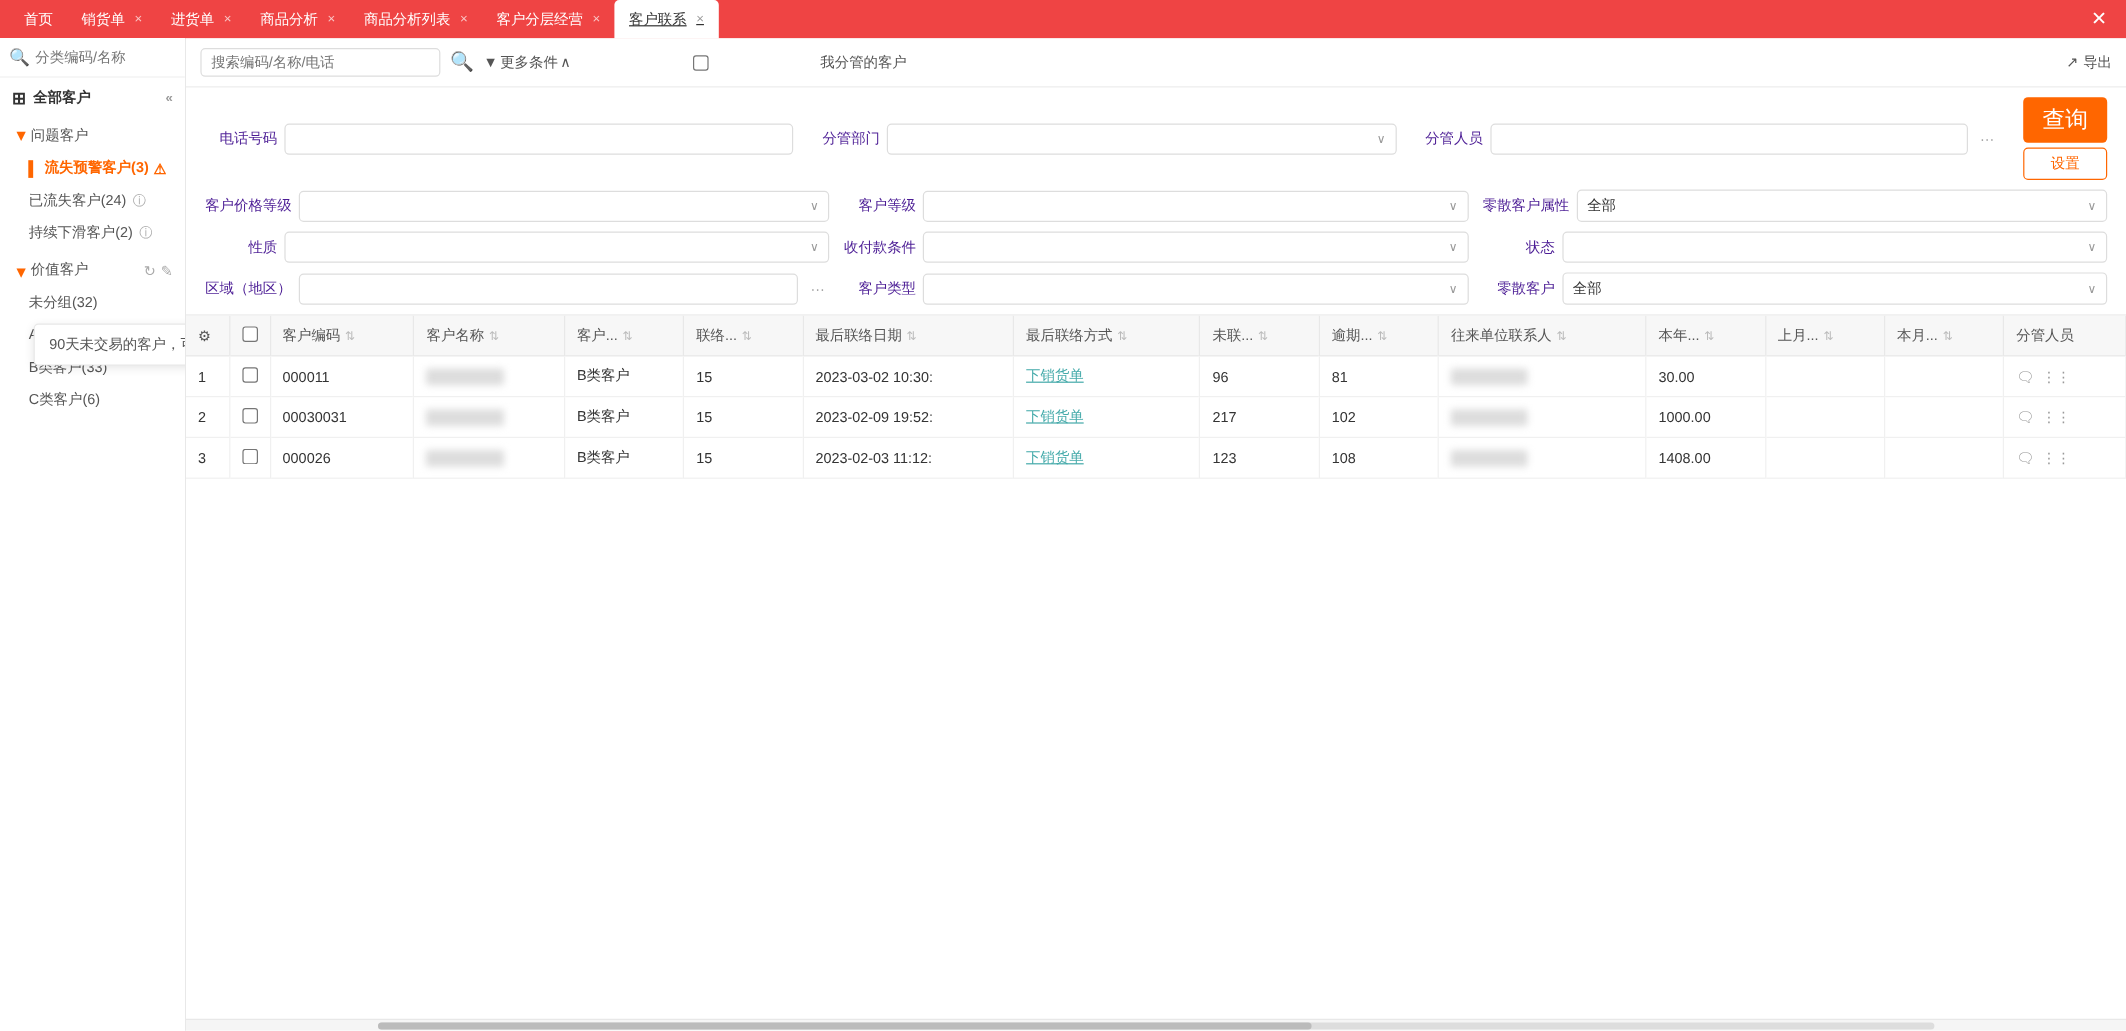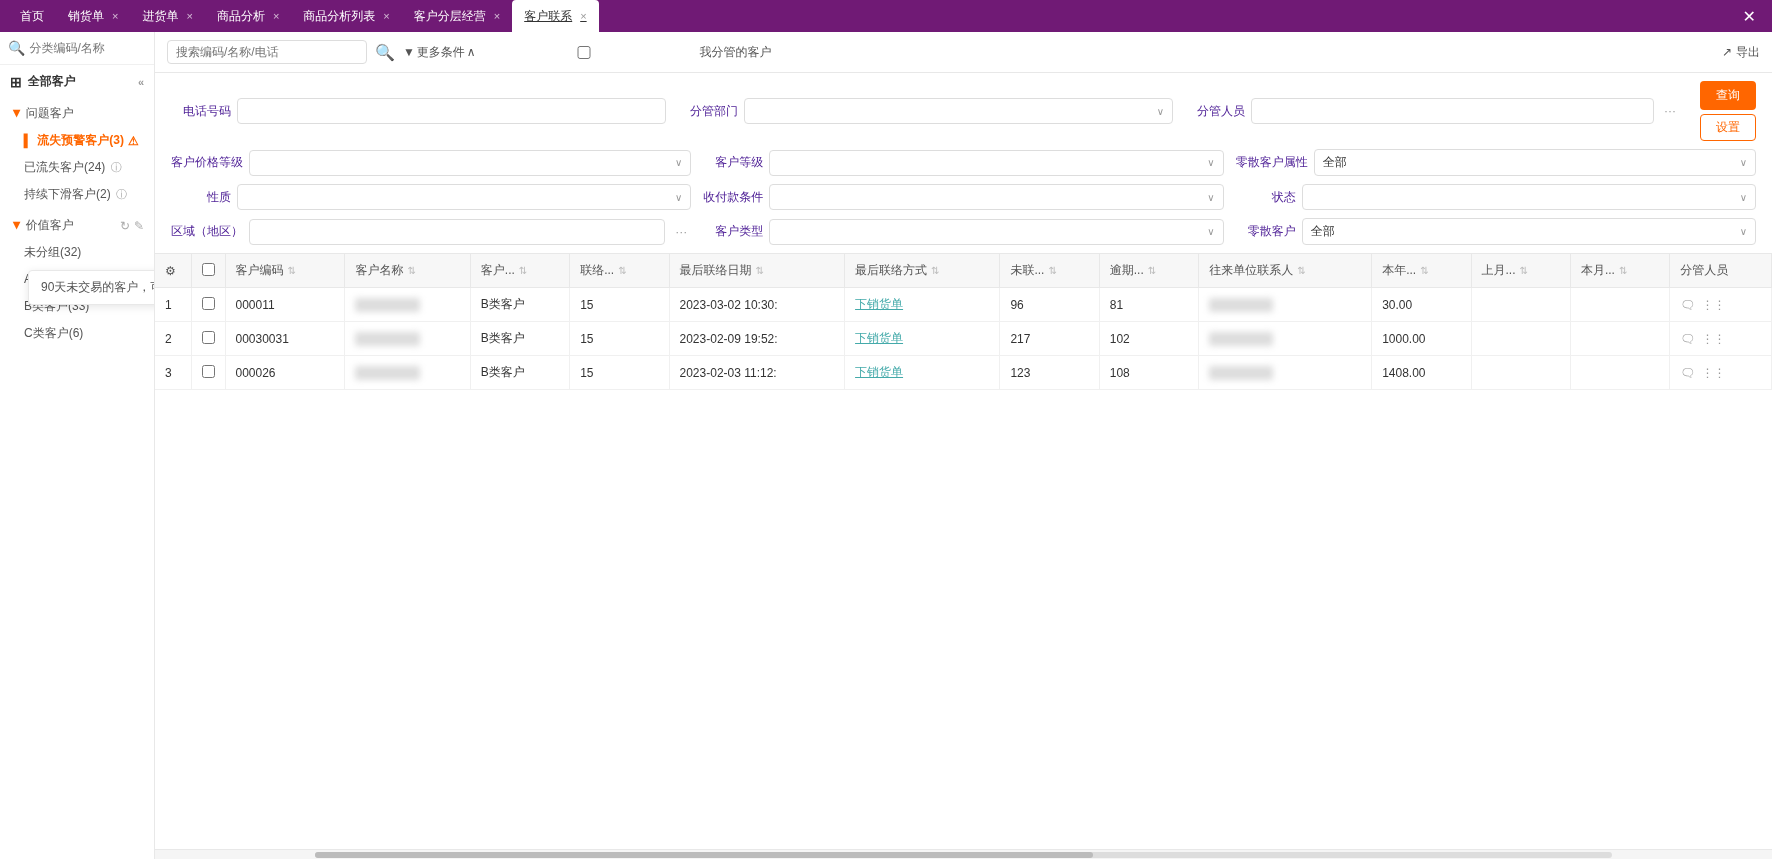--- a/index.html
+++ b/index.html
@@ -2,21 +2,21 @@
 <html><head>
   <meta charset="utf-8">
   <style>
     * { box-sizing: border-box; margin: 0; padding: 0; font-family: 'Microsoft YaHei', Arial, sans-serif; font-size: 12px; }
     body { background: #f5f5f5; overflow: hidden; }
 
     
     .top-nav {
       display: flex;
       align-items: center;
-      background: #701a75;
+      background: #ef4444;
       height: 32px;
       padding: 0 8px;
     }
     .top-nav .nav-item {
       color: #fff;
       padding: 0 12px;
       height: 32px;
       line-height: 32px;
       cursor: pointer;
       display: flex;
@@ -145,21 +145,21 @@
     .filter-bar .more-btn {
       color: #555;
       cursor: pointer;
       display: flex;
       align-items: center;
       gap: 2px;
     }
     .filter-bar .checkbox-label {
       display: flex;
       align-items: center;
-      gap: 16px;
+      gap: 0;
       color: #555;
       cursor: pointer;
     }
     .filter-bar .spacer { flex: 1; }
     .export-btn {
       color: #555;
       cursor: pointer;
       display: flex;
       align-items: center;
       gap: 4px;
@@ -212,21 +212,21 @@
       gap: 4px;
       margin-left: 8px;
     }
     .query-btn {
       background: #f60;
       color: #fff;
       border: none;
       border-radius: 4px;
       padding: 6px 16px;
       cursor: pointer;
-      font-size: 12px;
+      font-size: 19px;
     }
     .settings-btn {
       background: #fff;
       color: #f60;
       border: 1px solid #f60;
       border-radius: 4px;
       padding: 4px 12px;
       cursor: pointer;
       font-size: 12px;
     }
@@ -389,21 +389,21 @@
         <span style="margin-left:2px;color:#aaa;font-size:11px;">ⓘ</span>
       </div>
       <div class="sidebar-item">
         <span>持续下滑客户(2)</span>
         <span style="margin-left:2px;color:#aaa;font-size:11px;">ⓘ</span>
       </div>
     </div>
 
     <div class="sidebar-group">
       <div class="sidebar-group-header" style="display:flex;align-items:center;justify-content:space-between;padding-right:10px;">
-        <span style="display:flex;align-items:center;">
+        <span style="display:flex;align-items:flex-end;">
           <span class="arrow down">▶</span>
           <span>价值客户</span>
         </span>
         <span style="display:flex;gap:4px;">
           <span style="color:#aaa;cursor:pointer;">↻</span>
           <span style="color:#aaa;cursor:pointer;">✎</span>
         </span>
       </div>
       <div class="sidebar-item">
         <span>未分组(32)</span>

